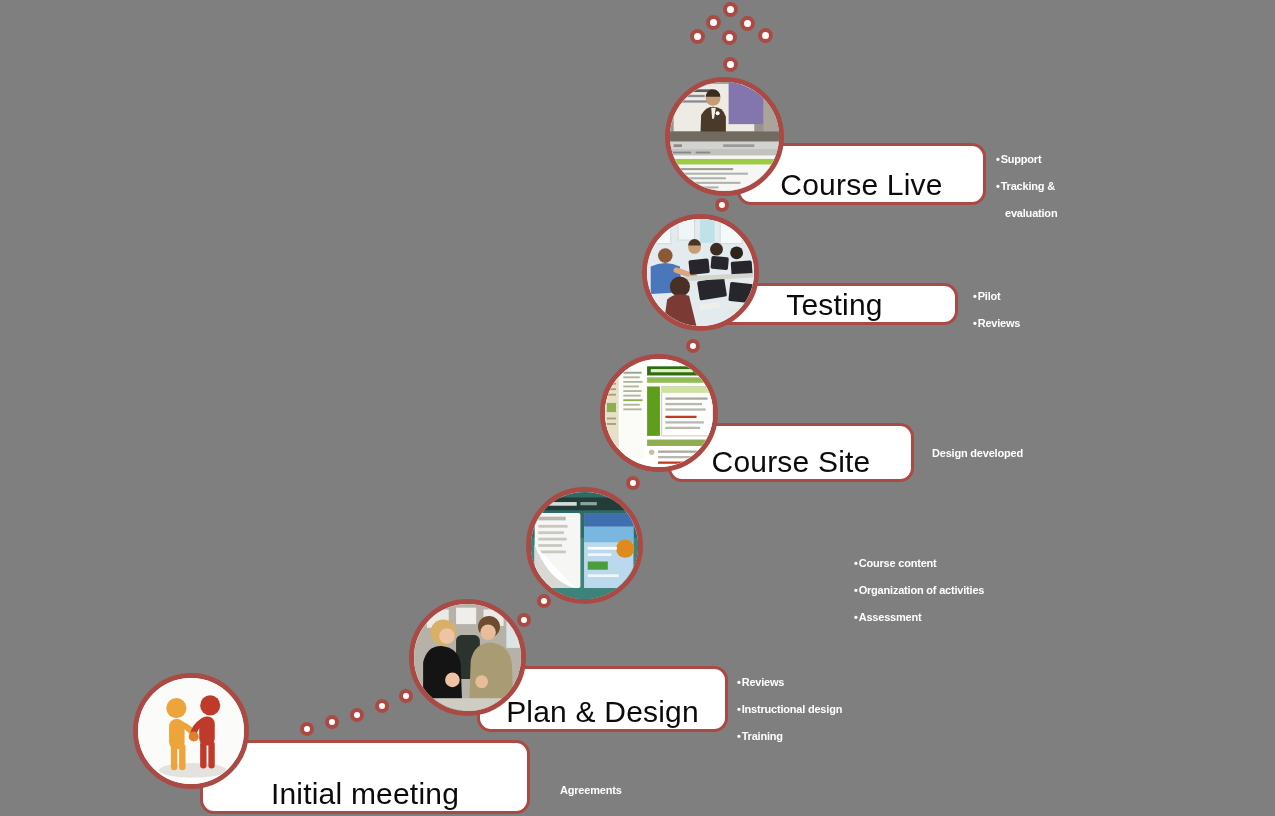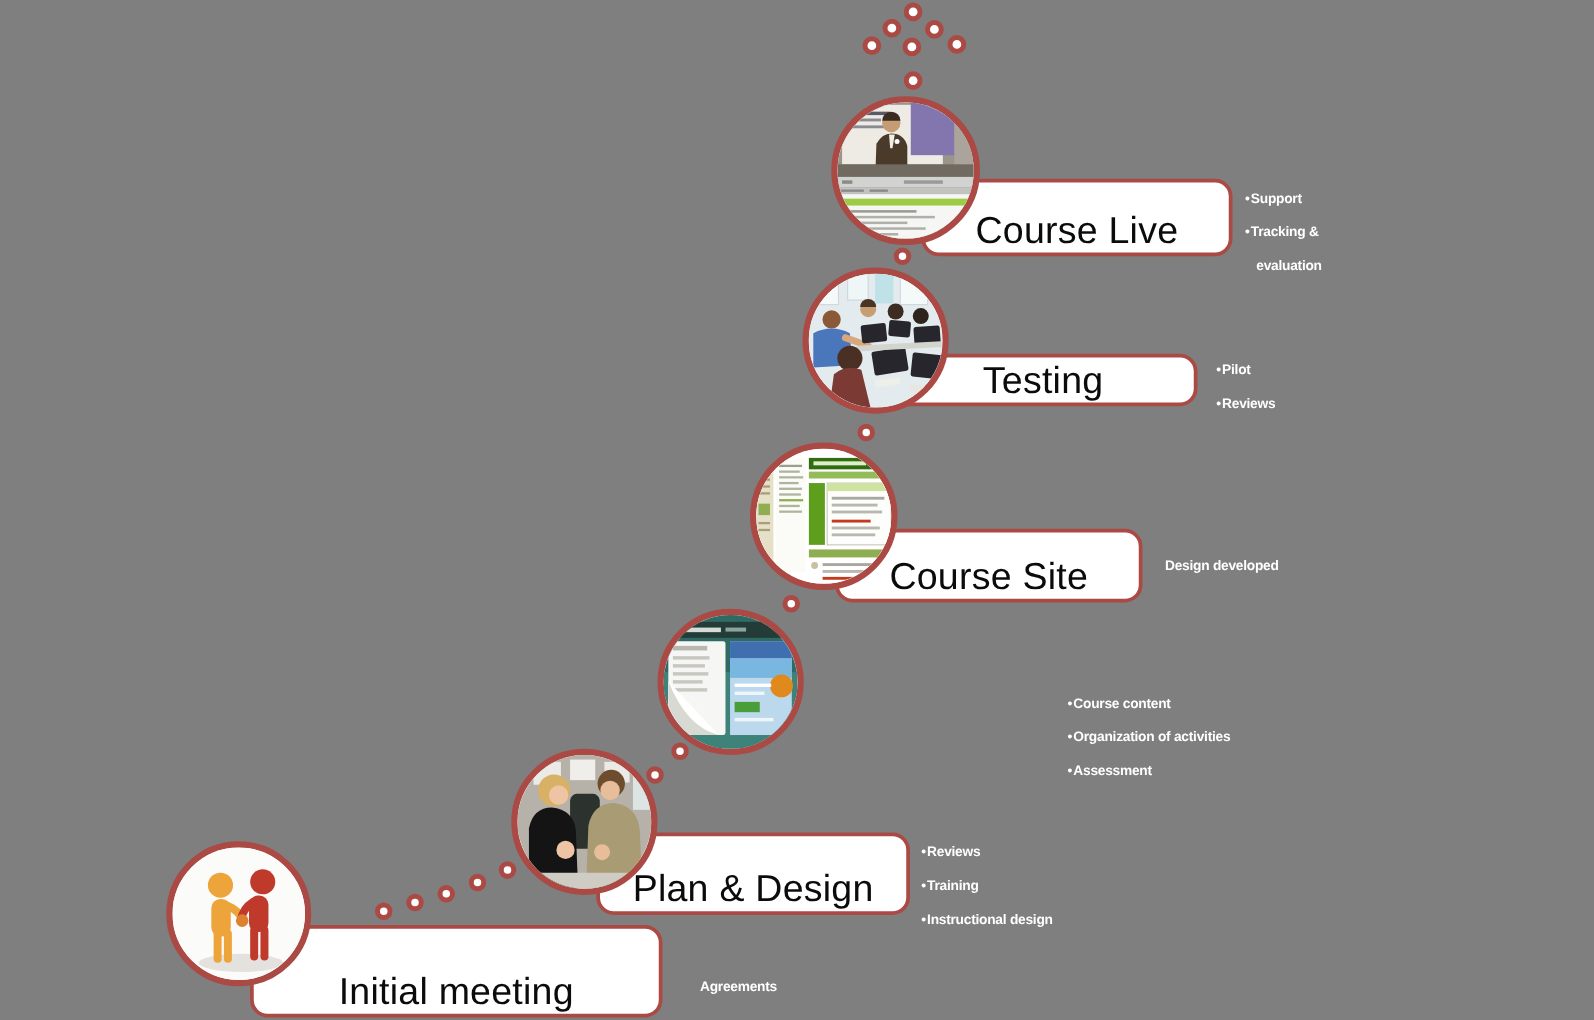--- a/index.html
+++ b/index.html
@@ -136,22 +136,22 @@
       <circle cx="42" cy="83" r="8" fill="#eec4a5"></circle>
       <circle cx="82" cy="25" r="12" fill="#6e4c2e"></circle>
       <circle cx="81" cy="31" r="8.5" fill="#e8bd9a"></circle>
       <path d="M60,117 L62,62 Q66,42 85,42 Q105,45 107,66 L109,117 Z" fill="#a99b74"></path>
       <circle cx="74" cy="85" r="7" fill="#e8bd9a"></circle>
       <rect x="0" y="103" width="117" height="14" fill="#cfccc4"></rect>
     </svg>
   </div>
   <div class="notes bulleted" id="notes-plan-design">
     <div class="note">Reviews</div>
+    <div class="note">Instructional design</div>
     <div class="note">Training</div>
-    <div class="note">Instructional design</div>
   </div>
 
   <div class="photo" id="photo-development">
     <svg viewBox="0 0 117 117">
       <rect width="117" height="117" fill="#2f6b64"></rect>
       <rect x="0" y="50" width="117" height="67" fill="#3d837a"></rect>
       <rect x="0" y="6" width="117" height="14" fill="#243c38"></rect>
       <rect x="8" y="11" width="42" height="4" fill="#d4dcd8"></rect>
       <rect x="54" y="11" width="18" height="3.5" fill="#8aa5a0"></rect>
       <rect x="4" y="23" width="50" height="82" rx="2" fill="#f6f6f4"></rect>

